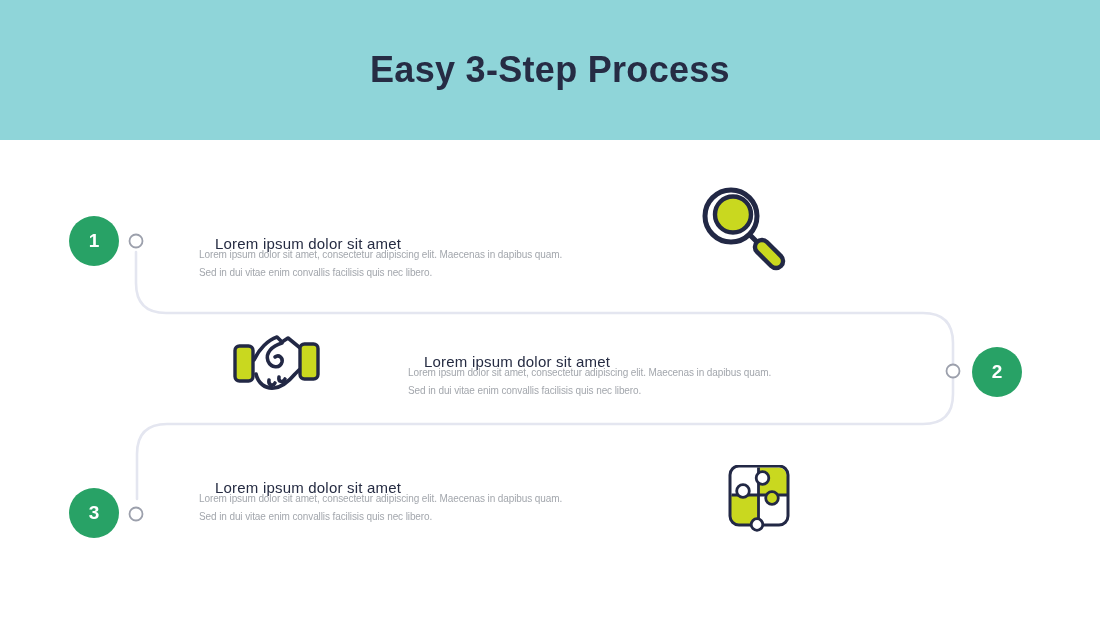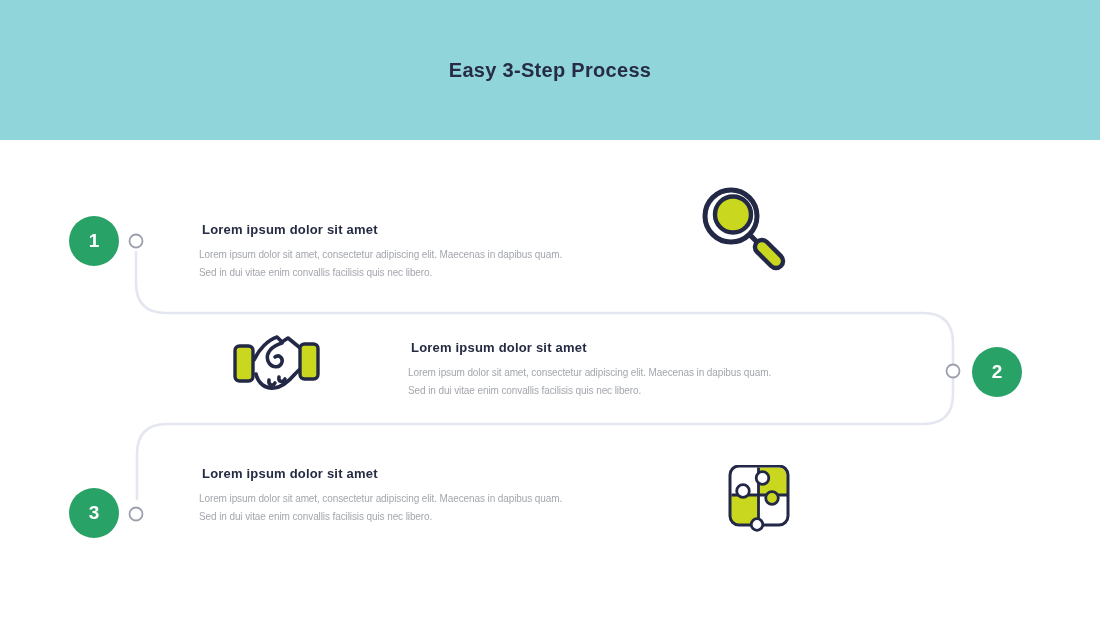--- a/index.html
+++ b/index.html
@@ -5,30 +5,30 @@
   html,body{margin:0;padding:0;background:#ffffff;}
   .slide{
     position:relative;width:1100px;height:619px;overflow:hidden;background:#ffffff;
     font-family:"Liberation Sans", sans-serif;
   }
   .header-band{
     position:absolute;left:0;top:0;width:1100px;height:140px;background:#8fd5d9;
     display:flex;align-items:center;justify-content:center;
   }
   .slide-title{
-    margin:0;font-size:20px;font-weight:700;color:#262c44;letter-spacing:0.3px;
+    margin:0;font-size:36px;font-weight:700;color:#262c44;letter-spacing:0.3px;
   }
   .connector-svg{position:absolute;left:0;top:0;}
   .badge{
     position:absolute;width:50px;height:50px;border-radius:50%;
     background:#28a266;color:#ffffff;display:flex;align-items:center;justify-content:center;
     font-size:19px;font-weight:700;
   }
   .step-heading{
-    position:absolute;margin:3px;font-size:13px;line-height:1;font-weight:700;
+    position:absolute;margin:16px;font-size:15px;line-height:1;font-weight:400;
     color:#252b42;letter-spacing:0.2px;white-space:nowrap;
   }
   .step-body{
     position:absolute;font-size:10px;line-height:18px;color:#a3a7ad;
     letter-spacing:-0.1px;white-space:nowrap;
   }
   .icon{position:absolute;}
 </style>
 </head>
 <body>

